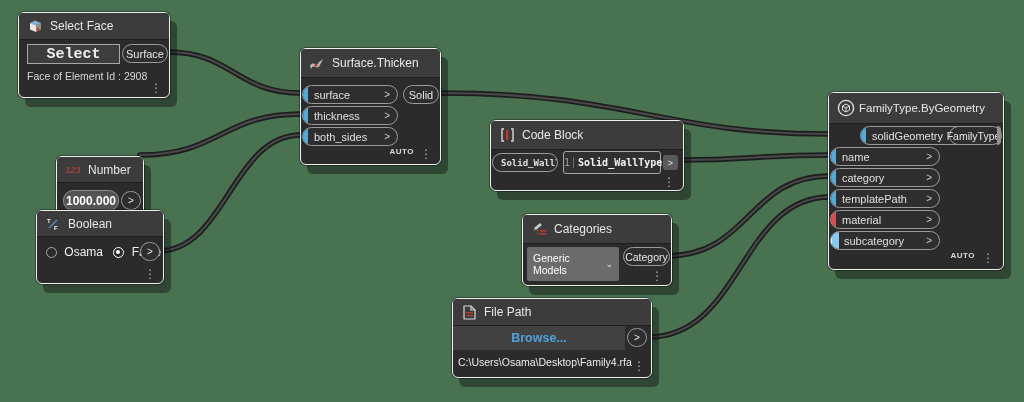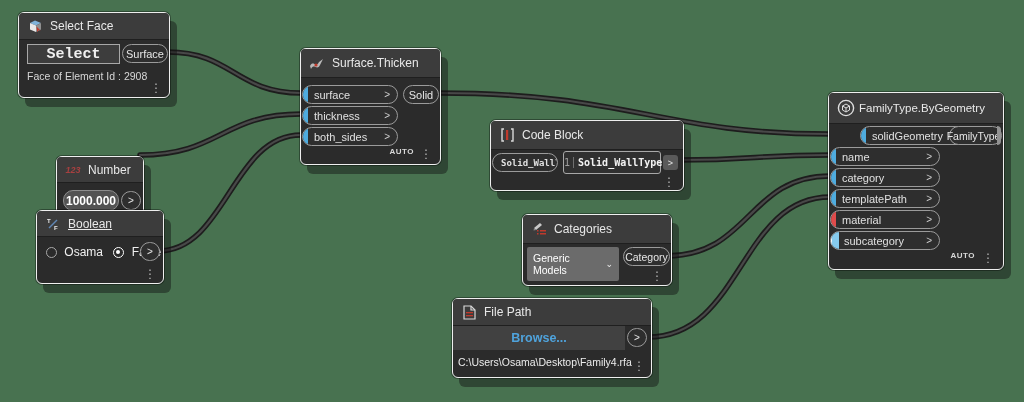--- a/index.html
+++ b/index.html
@@ -88,21 +88,21 @@
     <div class="hdr" style="height:25px;">
       <span class="hicon" style="color:#a74040;font-weight:bold;font-size:9px;font-style:italic;">123</span>
       <span>Number</span>
     </div>
     <div class="field" style="left:6px;top:33px;width:56px;height:21px;border-radius:10px;">1000.000</div>
     <div class="outport" style="right:2px;top:34px;width:20px;font-size:10px;">&gt;</div>
     <div class="dots" style="right:7px;bottom:4px;">⋮</div>
   </div>
 
   <div class="node" style="left:36px;top:210px;width:126px;height:72px;">
-    <div class="hdr" style="height:25px;text-decoration:underline;">
+    <div class="hdr" style="height:25px;">
       <span class="hicon">
         <svg width="14" height="14" viewBox="0 0 14 14">
           <text x="1" y="6" font-size="6" fill="#e8e8e8" font-family="Liberation Sans,sans-serif" font-weight="bold">T</text>
           <text x="8" y="13" font-size="6" fill="#e8e8e8" font-family="Liberation Sans,sans-serif" font-weight="bold">F</text>
           <line x1="3" y1="11" x2="11" y2="3" stroke="#5f86b5" stroke-width="1.5"></line>
         </svg>
       </span>
       <span>Boolean</span>
     </div>
     <div style="position:absolute;left:9px;top:34px;font-size:12px;color:#f0f0f0;white-space:nowrap;">

